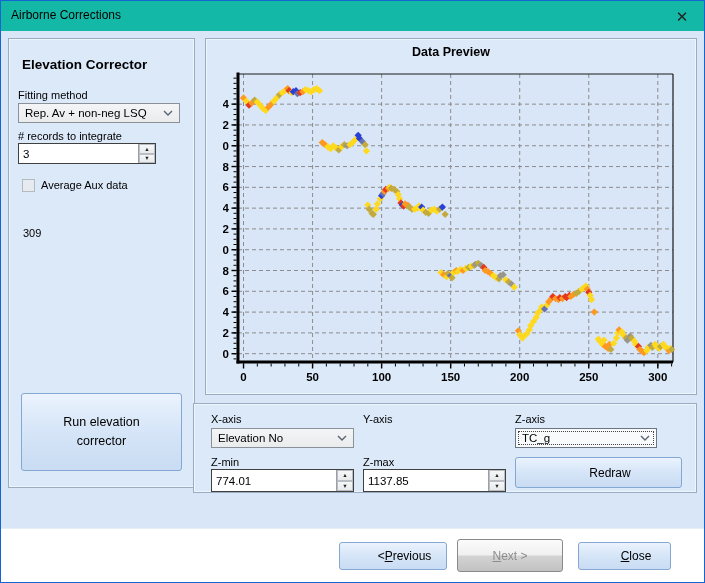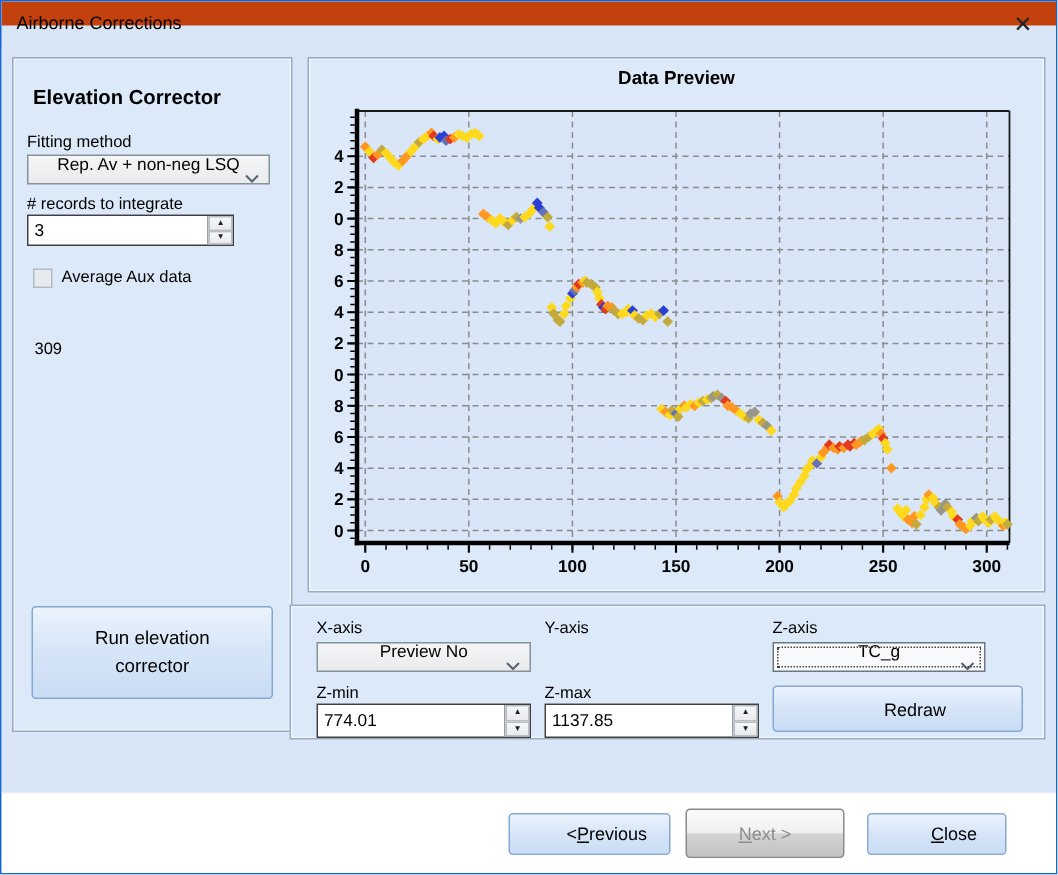--- a/index.html
+++ b/index.html
@@ -1,29 +1,29 @@
 <!DOCTYPE html>
 <html><head>
 <meta charset="utf-8">
 <style>
   html,body{margin:0;padding:0;background:#fff;font-family:"Liberation Sans",sans-serif;}
   .window{position:relative;width:705px;height:583px;border:1px solid #1464d2;box-sizing:border-box;background:#d9e6f7;overflow:hidden;}
-  .titlebar{position:absolute;left:0;top:0;width:703px;height:16px;background:#c2410c;}
+  .titlebar{position:absolute;left:0;top:0;width:703px;height:30px;background:#14b8a6;}
   .title-text{position:absolute;left:10px;top:7px;font-size:12px;color:#000;}
   .close-btn{position:absolute;right:0;top:0;width:44px;height:30px;display:flex;align-items:center;justify-content:center;cursor:pointer;}
   .close-btn span{font-size:15px;color:#222;line-height:1;}
   .client{position:absolute;left:0;top:30px;width:703px;height:497px;background:#d9e6f7;}
   .footer-strip{position:absolute;left:0;top:527px;width:703px;height:54px;background:#ffffff;border-top:1px solid #e8eef6;}
   .groupbox{position:absolute;background:#dcE9f9;background:#dce9f9;border:1px solid #9aacc2;box-shadow:inset 0 0 0 1px rgba(255,255,255,.55);box-sizing:border-box;}
   .left-panel{left:7px;top:7px;width:187px;height:450px;}
   .chart-panel{left:204px;top:7px;width:492px;height:357px;}
   .controls-panel{left:192px;top:372px;width:504px;height:90px;}
   .lbl{position:absolute;font-size:11px;color:#000;white-space:nowrap;}
   .heading{position:absolute;left:13px;top:18px;font-size:13.5px;font-weight:bold;color:#000;}
-  .combo{position:absolute;height:20px;background:linear-gradient(#f4f5f6,#e9ebed);border:1px solid #8a9199;box-sizing:border-box;display:flex;align-items:center;padding:0 6px;font-size:11.5px;color:#000;cursor:default;flex-direction:column;}
+  .combo{position:absolute;height:20px;background:linear-gradient(#f4f5f6,#e9ebed);border:1px solid #8a9199;box-sizing:border-box;display:flex;align-items:center;padding:0 6px;font-size:11.5px;color:#000;cursor:default;}
   .combo .chev{margin-left:auto;display:flex;align-items:center;}
   .combo.focused{background:#f9fafb;border:1px solid #6b7684;outline:1px dotted #444;outline-offset:-4px;}
   .spin{position:absolute;background:#fff;border:1px solid #404040;box-sizing:border-box;display:flex;align-items:stretch;}
   .spin input{border:none;outline:none;flex:1;font-family:"Liberation Sans",sans-serif;font-size:11.5px;padding:0 0 0 4px;background:transparent;min-width:0;}
   .spin .btns{width:16px;display:flex;flex-direction:column;border-left:1px solid #9aa0a6;}
   .spin .btns div{flex:1;display:flex;align-items:center;justify-content:center;background:linear-gradient(#f6f7f8,#e9eaec);border:1px solid #b9bec4;font-size:5.5px;color:#222;cursor:pointer;}
   .checkbox{position:absolute;width:13px;height:13px;background:#e7ebef;border:1px solid #b2bac2;box-sizing:border-box;}
   .btn-blue{position:absolute;background:linear-gradient(#ebf3fd,#d7e6f8 45%,#c9dcf3);border:1px solid #84a7d3;border-radius:3px;font-size:12px;color:#000;display:flex;align-items:center;justify-content:center;text-align:center;cursor:pointer;font-family:"Liberation Sans",sans-serif;padding-left:23px;}
   .btn-gray{position:absolute;background:linear-gradient(#fbfbfb,#f0f0f0 48%,#d3d3d3 52%,#c2c2c2);border:1px solid #8a8a8a;border-radius:3px;font-size:12px;color:#8d8d8d;display:flex;align-items:center;justify-content:center;cursor:default;font-family:"Liberation Sans",sans-serif;}
   .u{text-decoration:underline;}
@@ -60,21 +60,21 @@
       <div class="spin" style="left:9px;top:104px;width:138px;height:21px;">
         <input value="3" style="">
         <div class="btns">
           <div>▲</div>
           <div>▼</div>
         </div>
       </div>
       <span class="checkbox" style="left:13px;top:140px;"></span>
       <div class="lbl" style="left:32px;top:140px;">Average Aux data</div>
       <div class="count-label">309</div>
-      <div class="btn-blue" style="left:12px;top:365px;width:161px;height:62px;font-size:12.5px;line-height:1.55;padding:0 20px;box-sizing:border-box;">Run elevation corrector</div>
+      <div class="btn-blue" style="left:12px;top:354px;width:161px;height:78px;font-size:12.5px;line-height:1.55;padding:0 20px;box-sizing:border-box;">Run elevation corrector</div>
     </div>
 
     <div class="groupbox chart-panel">
       <div class="chart-title">Data Preview</div>
       <svg id="chart-svg" width="470" height="322">
           <rect x="15" y="10" width="435" height="288" fill="#d9e6f7"></rect>
           <line x1="20.523809523809526" y1="10" x2="20.523809523809526" y2="298" stroke="#8c8c8c" stroke-width="1" stroke-dasharray="4 3"></line>
           <line x1="89.57142857142857" y1="10" x2="89.57142857142857" y2="298" stroke="#8c8c8c" stroke-width="1" stroke-dasharray="4 3"></line>
           <line x1="158.61904761904762" y1="10" x2="158.61904761904762" y2="298" stroke="#8c8c8c" stroke-width="1" stroke-dasharray="4 3"></line>
           <line x1="227.66666666666666" y1="10" x2="227.66666666666666" y2="298" stroke="#8c8c8c" stroke-width="1" stroke-dasharray="4 3"></line>
@@ -415,21 +415,21 @@
           <path d="M 444.4761904761905 280.8837545126354 L 448.0761904761905 284.4837545126354 L 444.4761904761905 288.08375451263544 L 440.87619047619046 284.4837545126354 Z" fill="#ffd91e"></path>
           <path d="M 445.8571428571429 282.9631768953069 L 449.4571428571429 286.5631768953069 L 445.8571428571429 290.16317689530695 L 442.25714285714287 286.5631768953069 Z" fill="#ff9823"></path>
           <path d="M 447.23809523809524 280.8837545126354 L 450.83809523809526 284.4837545126354 L 447.23809523809524 288.08375451263544 L 443.6380952380952 284.4837545126354 Z" fill="#ffd91e"></path>
           <path d="M 448.61904761904765 281.9234657039711 L 452.21904761904767 285.5234657039711 L 448.61904761904765 289.12346570397114 L 445.0190476190476 285.5234657039711 Z" fill="#c3aa3c"></path>
         </svg>
     </div>
 
     <div class="groupbox controls-panel">
       <div class="lbl" style="left:17px;top:9px;">X-axis</div>
       <div class="combo" style="left:17px;top:24px;width:143px;">
-        <span>Preview No</span>
+        <span>Elevation No</span>
         <span class="chev">
           <svg width="10" height="6">
               <polyline points="1,1 5,5 9,1" stroke="#5a6570" stroke-width="1.4" fill="none"></polyline>
             </svg>
         </span>
       </div>
       <div class="lbl" style="left:169px;top:9px;">Y-axis</div>
       <div class="lbl" style="left:321px;top:9px;">Z-axis</div>
       <div class="combo focused" style="left:321px;top:24px;width:142px;">
         <span>TC_g</span>

